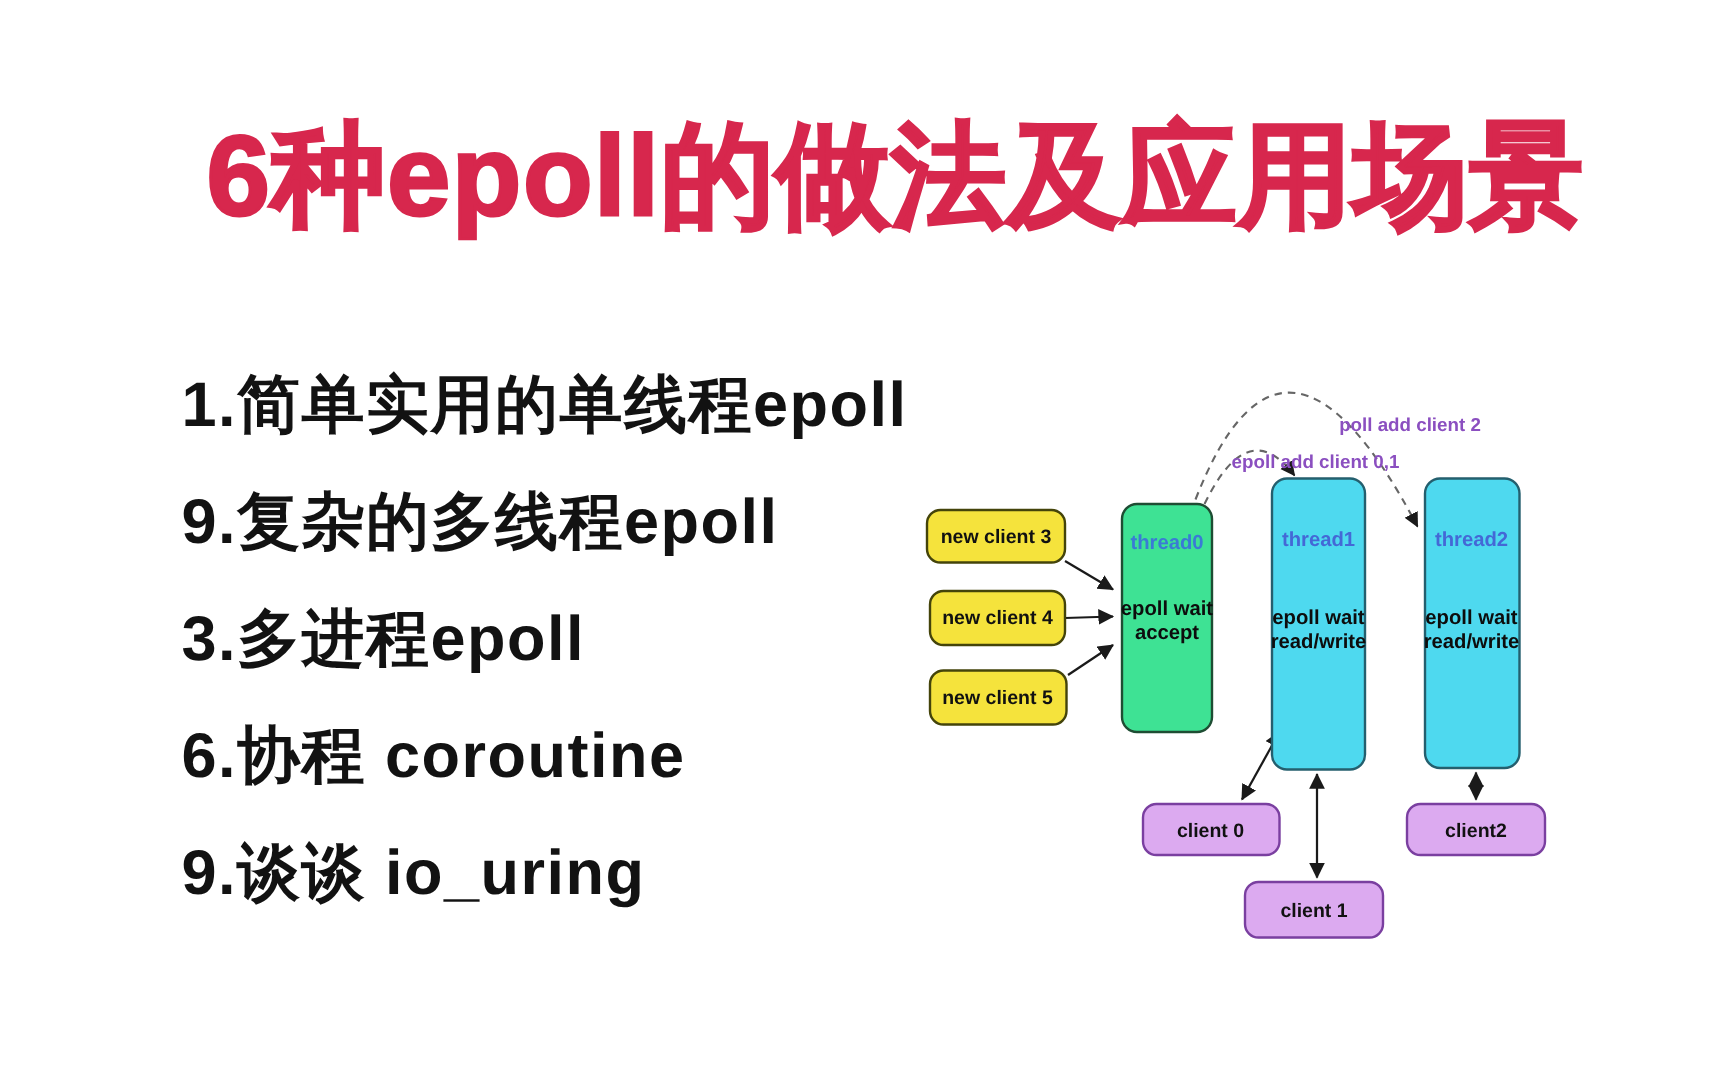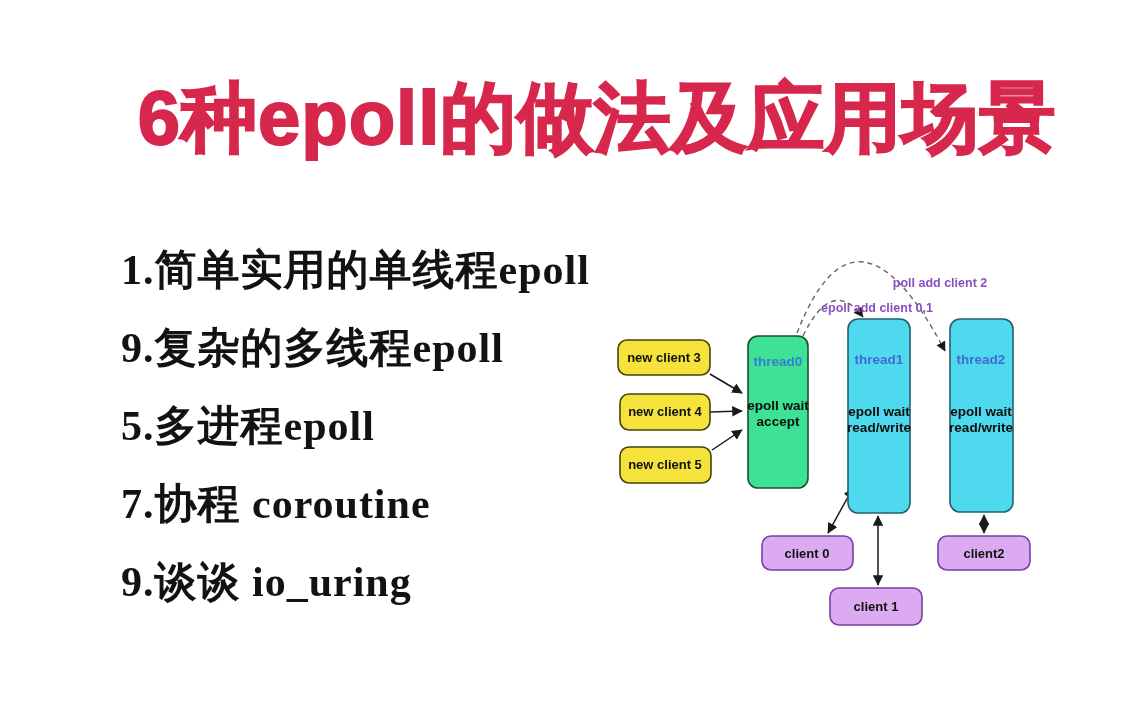--- a/index.html
+++ b/index.html
@@ -16,21 +16,21 @@
     font-weight:900;
     color:#d7274d;
     -webkit-text-stroke:2px #d7274d;
     letter-spacing:1px;
     white-space:nowrap;
     padding-left:24px;
   }
   
   .list{
     position:absolute;left:121px;top:246px;
-    font-family:Liberation Serif, serif;
+    font-family:Liberation Sans, sans-serif;
     color:#121212;
   }
   .list-item{
     font-size:42px;line-height:48px;
     margin-bottom:30px;
     font-weight:600;
     white-space:nowrap;
     letter-spacing:1px;
   }
   
@@ -47,22 +47,22 @@
   .arc-label{font-size:12.5px;font-weight:bold;fill:#8b4fc0;}
 </style>
 </head>
 <body>
 
 <div class="title">6种epoll的做法及应用场景</div>
 
 <div class="list">
   <div class="list-item">1.简单实用的单线程epoll</div>
   <div class="list-item">9.复杂的多线程epoll</div>
-  <div class="list-item">5.多进程epoll</div>
-  <div class="list-item">7.协程 coroutine</div>
+  <div class="list-item">3.多进程epoll</div>
+  <div class="list-item">6.协程 coroutine</div>
   <div class="list-item">9.谈谈 io_uring</div>
 </div>
 
 <svg class="diagram" viewBox="0 0 546 420" width="546" height="420" xmlns="http://www.w3.org/2000/svg">
   <defs>
     <marker id="arrow" markerWidth="8" markerHeight="8" refX="6.5" refY="3.5" orient="auto-start-reverse">
       <path d="M0,0 L7,3.5 L0,7 z" fill="#1a1a1a"></path>
     </marker>
   </defs>
 

